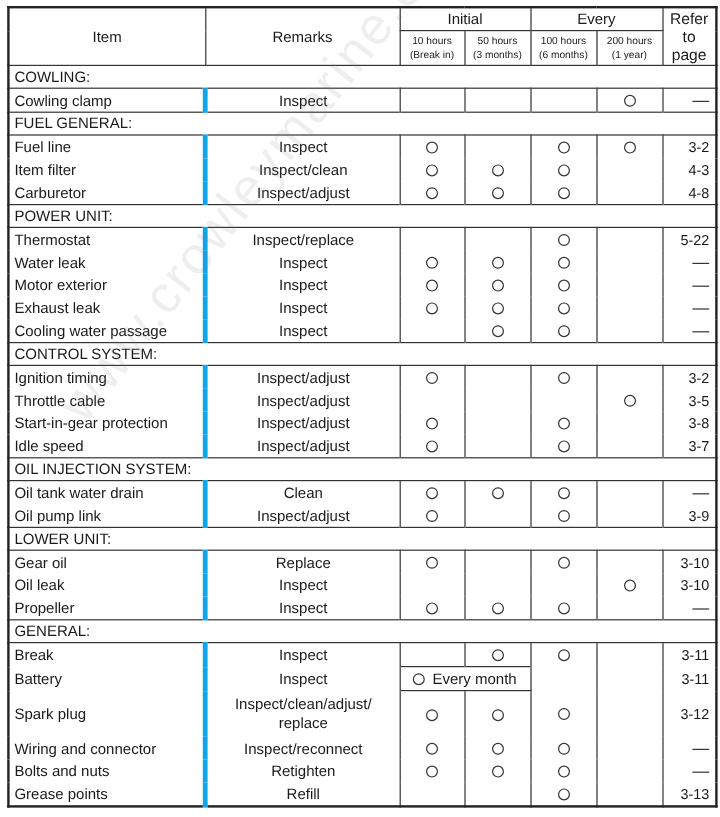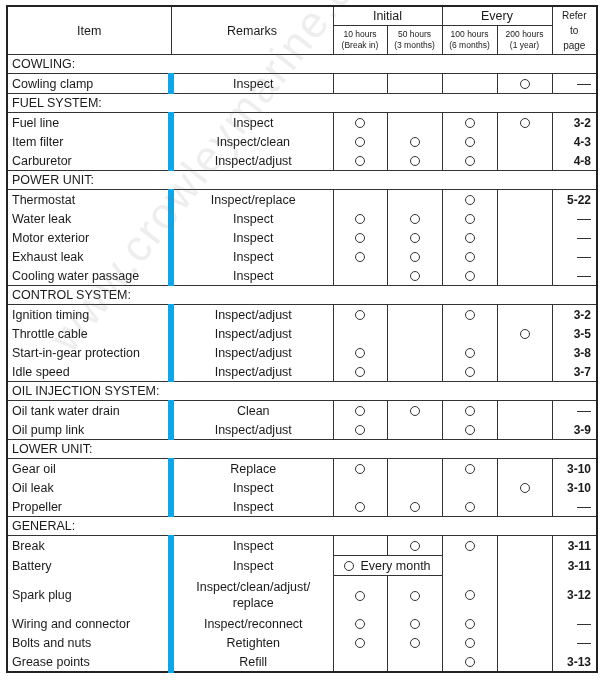--- a/index.html
+++ b/index.html
@@ -6,27 +6,27 @@
   body { width: 600px; height: 681px; position: relative; overflow: hidden;
          font-family: "Liberation Sans", sans-serif; color: #1a1a1a; }
   table { position: absolute; left: 6px; top: 5px; border-collapse: collapse;
           width: 590px; table-layout: fixed; }
   td, th { padding: 0 4px; font-weight: normal; font-size: 12.5px; line-height: 18px;
            white-space: nowrap; overflow: hidden; }
   table { border: 2px solid #222; }
   th { border: 1px solid #333; }
   .h-main { font-size: 12.5px; }
   .h-sub { font-size: 8.5px; line-height: 11px; padding: 3px 1px; }
-  .h-refer { line-height: 15px; font-size: 10px; }
+  .h-refer { line-height: 15px; font-size: 13px; }
   .sec td { height: 17px; border-top: 1px solid #333; border-bottom: 1px solid #333; font-size: 12.5px; }
   .row td { height: 19px; }
-  .c-item { border-right: 6px solid #0ea5e9; }
+  .c-item { border-right: 4px solid #0ea5e9; }
   .c-rem { border-right: 1px solid #333; text-align: center; }
   .c-mk { text-align: center; border-right: 1px solid #333; }
-  .c-ref { text-align: right; font-weight: bold; font-size: 12px; padding-right: 5px; }
+  .c-ref { text-align: right; font-weight: normal; font-size: 12px; padding-right: 5px; }
   .two-line td { height: 38px; }
   .two-line .c-rem { white-space: normal; line-height: 16px; }
   .mark { display: inline-block; width: 8px; height: 8px; border: 1.3px solid #333;
           border-radius: 50%; vertical-align: middle; }
   .dash { display: inline-block; width: 14px; height: 1.5px; background: #333; vertical-align: middle; }
   .every-month { text-align: center; border: 1px solid #333; white-space: nowrap; }
   .every-month .mark { margin-right: 6px; }
   .watermark { position: absolute; left: 40px; top: 330px; transform: rotate(-52deg);
                transform-origin: left top; font-size: 44px; color: rgba(120,120,120,0.13);
                letter-spacing: 2px; white-space: nowrap; pointer-events: none;
@@ -69,21 +69,21 @@
       <tr class="row">
         <td class="c-item">Cowling clamp</td>
         <td class="c-rem">Inspect</td>
         <td class="c-mk"></td>
         <td class="c-mk"></td>
         <td class="c-mk"></td>
         <td class="c-mk"><span class="mark"></span></td>
         <td class="c-ref"><span class="dash"></span></td>
       </tr>
       <tr class="sec">
-        <td colspan="7">FUEL SYSTEM:</td>
+        <td colspan="7">FUEL GENERAL:</td>
       </tr>
       <tr class="row">
         <td class="c-item">Fuel line</td>
         <td class="c-rem">Inspect</td>
         <td class="c-mk"><span class="mark"></span></td>
         <td class="c-mk"></td>
         <td class="c-mk"><span class="mark"></span></td>
         <td class="c-mk"><span class="mark"></span></td>
         <td class="c-ref">3-2</td>
       </tr>

